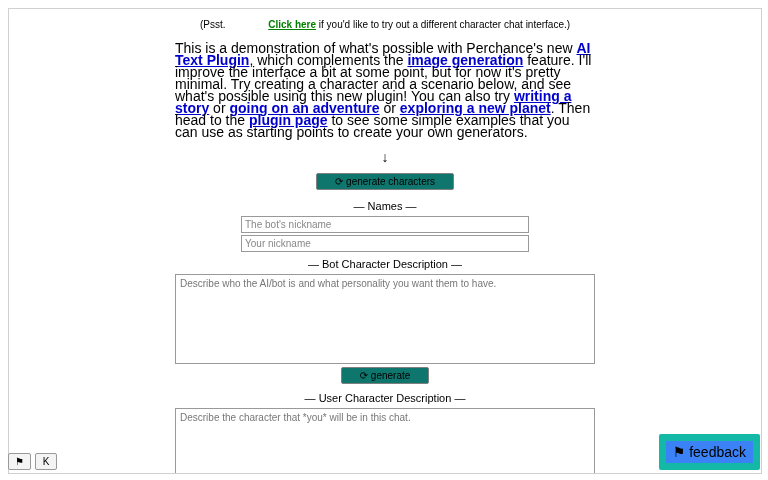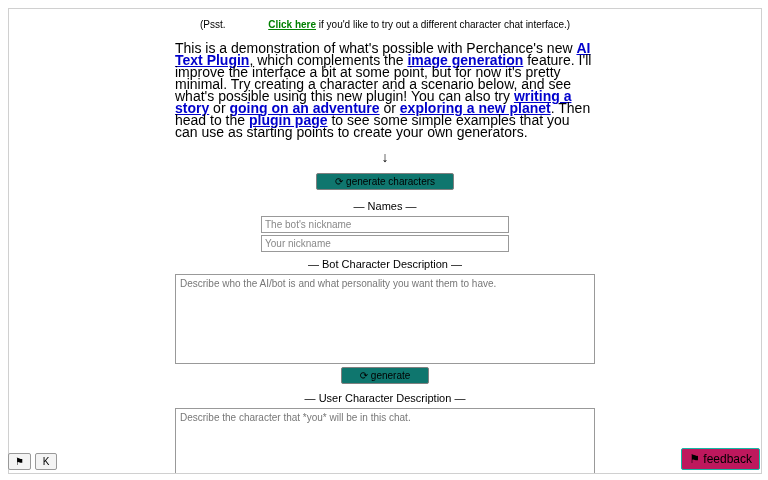--- a/index.html
+++ b/index.html
@@ -82,21 +82,21 @@
   }
   .section-head {
     text-align: center;
     font-size: 11px;
     margin: 6px 0 4px 0;
   }
   .section-head .strong {
     font-weight: normal;
   }
   .names-fields {
-    width: 248px;
+    width: 288px;
     margin: 0 auto;
   }
   input.txt {
     display: block;
     width: 100%;
     box-sizing: border-box;
     font-family: "Liberation Sans", sans-serif;
     font-size: 10px;
     padding: 2px 3px;
     margin-bottom: 2px;
@@ -136,24 +136,24 @@
     border: 1px solid #999;
     border-radius: 2px;
     cursor: pointer;
     font-family: "Liberation Sans", sans-serif;
   }
   .corner-left .kbtn { min-width: 22px; }
   .feedback {
     position: absolute;
     right: 8px;
     bottom: 10px;
-    font-size: 12px;
+    font-size: 14px;
     padding: 3px 7px;
-    background: #be185d;
-    border: 1px solid #14b8a6;
+    background: #3b82f6;
+    border: 7px solid #14b8a6;
     border-radius: 2px;
     cursor: pointer;
     font-family: "Liberation Sans", sans-serif;
   }
 </style>
 </head>
 <body>
 
 <div class="page">
   <div class="content">

